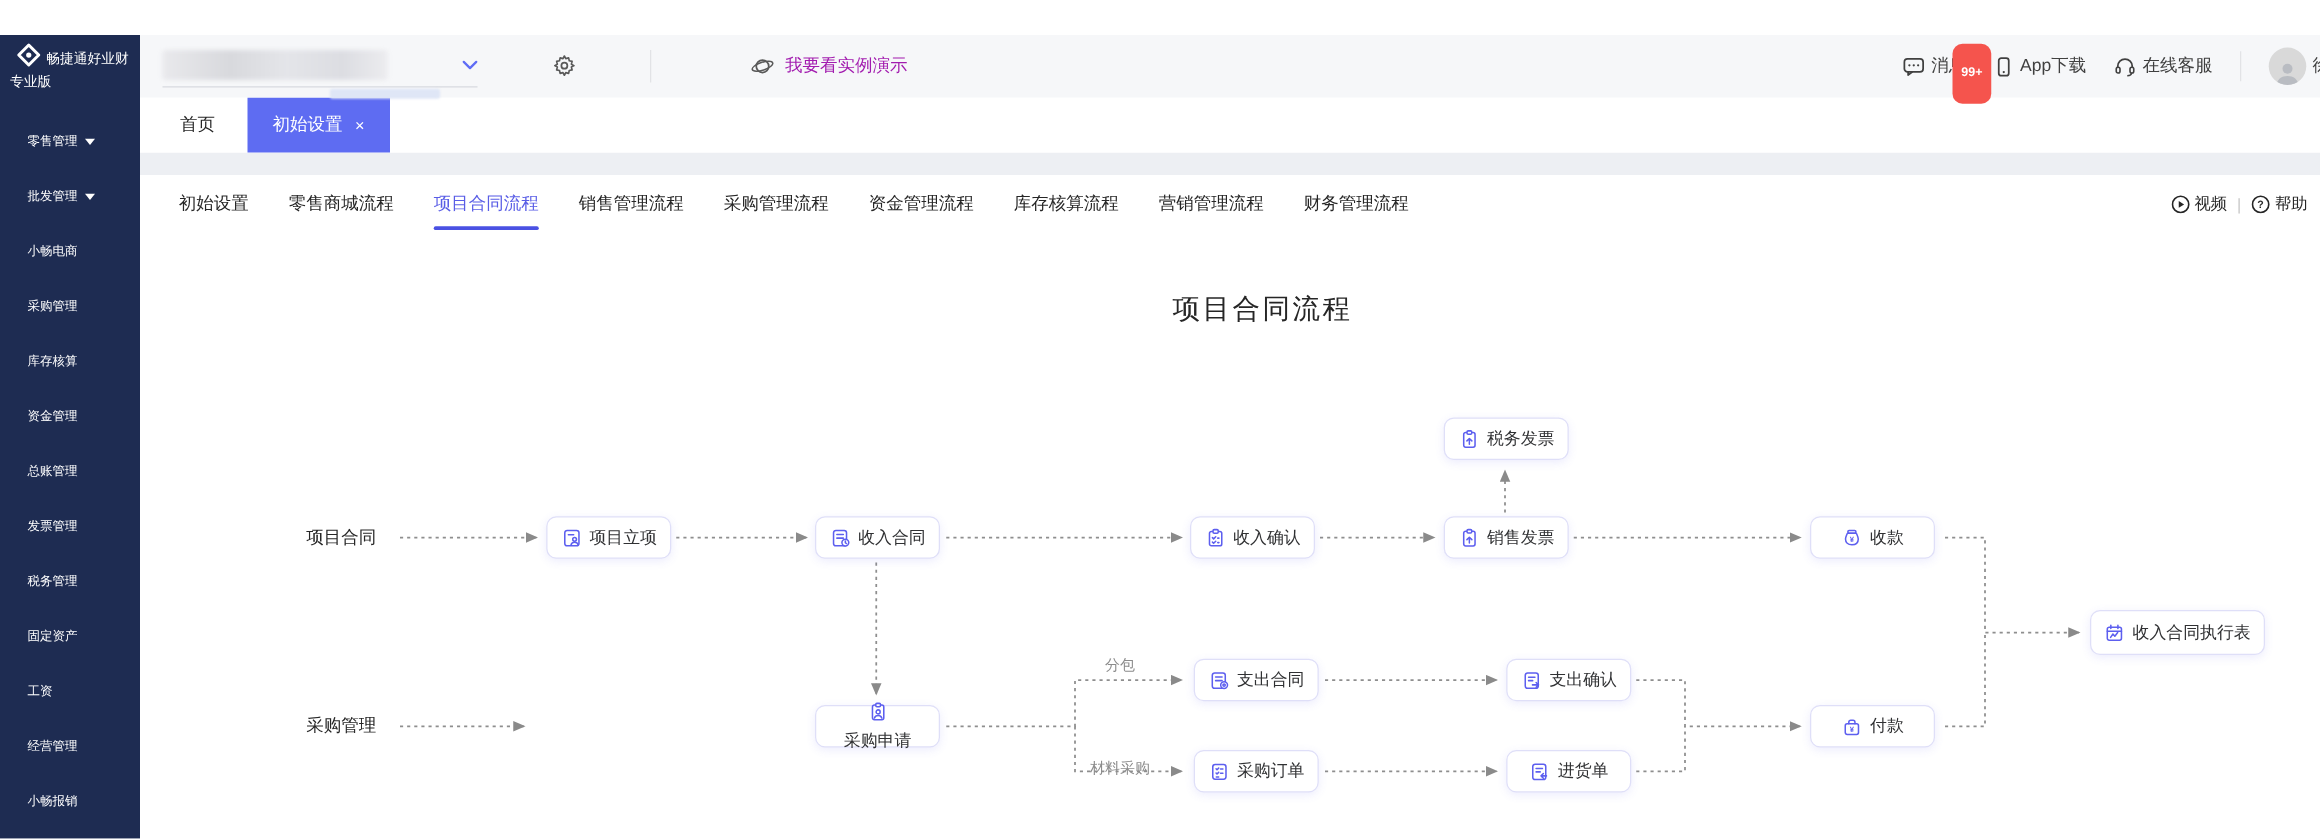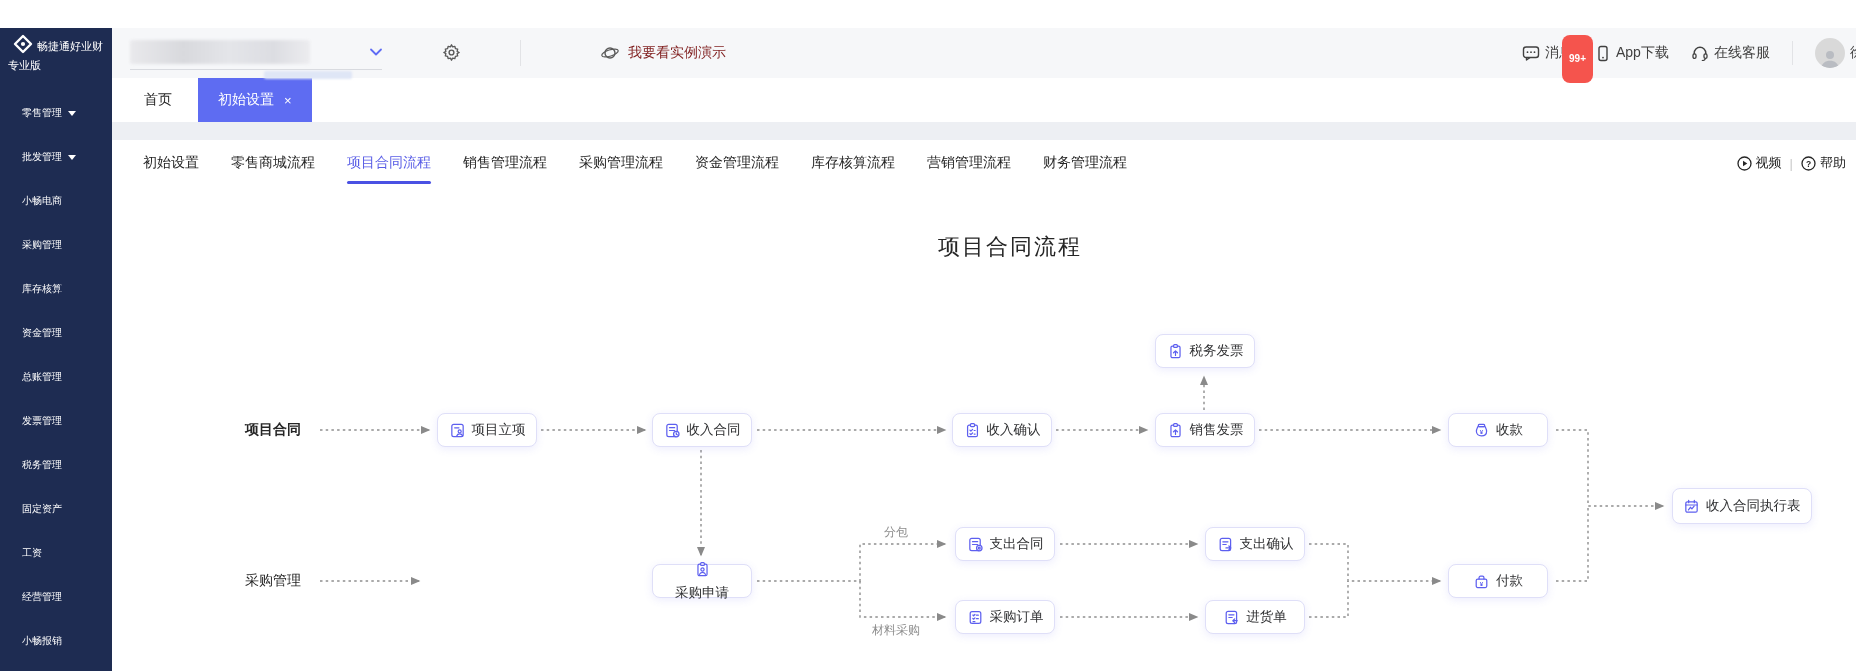--- a/index.html
+++ b/index.html
@@ -20,21 +20,21 @@
   
   .topbar { position:absolute; left:112px; top:28px; width:1744px; height:50px; background:#f6f7f9; z-index:4; }
   .org-select { position:absolute; left:18px; top:0; width:360px; height:50px; cursor:pointer; }
   .blur1 { position:absolute; left:0; top:12px; width:180px; height:24px; border-radius:3px;
     background:linear-gradient(90deg,#e9e9ec 0%,#d8d9dd 30%,#e4e5e9 55%,#dcdde2 80%,#ececef 100%); filter:blur(1.5px); }
   .org-underline { position:absolute; left:0; top:41px; width:252px; height:1px; background:#d8dadf; }
   .blur2 { position:absolute; left:134px; top:43px; width:88px; height:8px; background:#dfe6f6; filter:blur(1px); border-radius:2px; }
   .chevron-wrap { position:absolute; left:238px; top:16px; }
   .gear-wrap { position:absolute; left:330px; top:15px; cursor:pointer; }
   .tb-divider { position:absolute; left:408px; top:12px; width:1px; height:26px; background:#e2e3e6; }
-  .demo-link { position:absolute; left:488px; top:0; height:50px; display:flex; align-items:center; gap:8px; font-size:14px; color:#7f1d1d; cursor:pointer; }
+  .demo-link { position:absolute; left:488px; top:0; height:50px; display:flex; align-items:center; gap:8px; font-size:14px; color:#a21caf; cursor:pointer; }
   .tb-right { position:absolute; left:1410px; top:0; height:50px; display:flex; align-items:center; gap:22px; color:#404040; font-size:14px; white-space:nowrap; }
   .tb-item { display:flex; align-items:center; gap:5px; cursor:pointer; position:relative; }
   .badge { position:absolute; top:-9px; right:-20px; background:#f5544d; color:#fff; font-size:10px; font-weight:bold;
     padding:18px 7px; border-radius:8px; line-height:12px; }
   .tb-divider2 { width:1px; height:24px; background:#e2e3e6; }
   .avatar { width:30px; height:30px; border-radius:50%; background:#d9d9d9; display:flex; align-items:flex-end; justify-content:center; overflow:hidden; }
 
   
   .tabrow { position:absolute; left:112px; top:78px; width:1744px; height:44px; background:#fff; display:flex; align-items:stretch; z-index:3; }
   .tab-home { display:flex; align-items:center; margin-left:18px; padding:0 14px; font-size:14px; color:#262626; cursor:pointer; }
@@ -236,24 +236,24 @@
         <svg width="15" height="15" viewBox="0 0 15 15">
           <circle cx="7.5" cy="7.5" r="6.5" fill="none" stroke="#262626" stroke-width="1.3"></circle>
           <text x="7.5" y="10.6" font-size="8.5" font-weight="bold" text-anchor="middle" fill="#262626">?</text>
         </svg>
         <span>帮助</span>
       </div>
     </div>
   </div>
 
   <div class="flow-title">项目合同流程</div>
-  <span class="flow-label" style="left:245px; top:421px;font-weight:bold;">项目合同</span>
+  <span class="flow-label" style="left:245px; top:421px;">项目合同</span>
   <span class="flow-label" style="left:245px; top:572px;">采购管理</span>
   <span class="branch-label" style="left:884px; top:524px;">分包</span>
-  <span class="branch-label" style="left:872px; top:622px;">材料采购</span>
+  <span class="branch-label" style="left:872px; top:606px;">材料采购</span>
 
   <svg class="connectors" width="1856" height="671" viewBox="0 0 1856 671">
     <defs>
       <marker id="arr" markerWidth="8" markerHeight="8" refX="6" refY="3" orient="auto">
         <path d="M0 0 L7 3 L0 6 Z" fill="#8a8a8a"></path>
       </marker>
     </defs>
     <g fill="none" stroke="#8e8e8e" stroke-width="1.4" stroke-dasharray="2.5 3.2">
       <path d="M320 430 H429" marker-end="url(#arr)"></path>
       <path d="M541 430 H645" marker-end="url(#arr)"></path>

